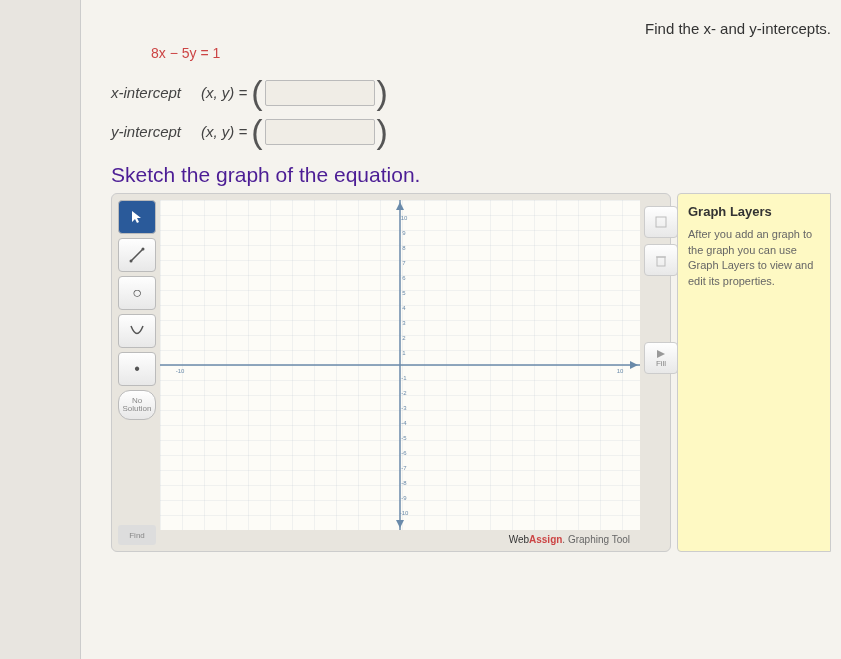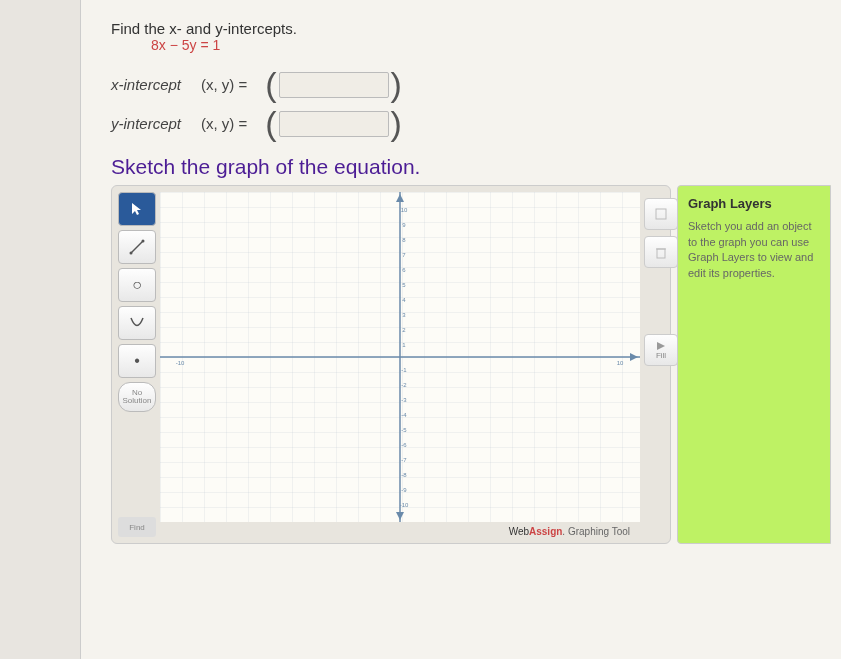--- a/index.html
+++ b/index.html
@@ -14,37 +14,38 @@
     .page {
       background: #f5f3ee;
       margin-left: 80px;
       padding: 20px 10px 10px 30px;
       min-height: 659px;
       border-left: 1px solid #ccc;
     }
     .question-text {
       color: #333;
       font-size: 15px;
-      margin-bottom: 0;
+      margin-bottom: 8px;
+      text-align: right;
     }
     .equation {
       color: #c44;
       font-size: 14px;
       margin-left: 40px;
       margin-bottom: 18px;
     }
     .intercept-row {
       display: flex;
       align-items: center;
       margin-bottom: 12px;
       font-size: 15px;
       color: #444;
     }
     .intercept-label { width: 90px; font-style: italic; }
-    .xy-notation { margin-right: 18px; }
+    .xy-notation { font-style: italic; margin-right: 4px; }
     .paren { font-size: 34px; font-weight: 100; color: #555; line-height: 0.8; }
     .answer-box {
       width: 110px;
       height: 26px;
       background: #f0ede6;
       border: 1px solid #bbb;
       border-radius: 2px;
       margin: 0 2px;
     }
     .sketch-label {
@@ -143,21 +144,21 @@
       justify-content: center;
       font-size: 8px;
       color: #888;
       cursor: pointer;
     }
     .rt-fill {
       margin-top: 60px;
     }
     .layers-panel {
       flex: 1;
-      background: #bef264;
+      background: #fef9c3;
       border: 1px solid #ccc;
       border-radius: 4px 0 0 4px;
       padding: 10px;
       max-width: 180px;
     }
     .layers-title {
       font-weight: bold;
       font-size: 13px;
       color: #333;
       margin-bottom: 8px;
@@ -282,16 +283,16 @@
           <svg width="14" height="10" viewBox="0 0 14 10">
               <path d="M3 1 L11 5 L3 9" fill="#999"></path>
             </svg>
           <span>Fill</span>
         </div>
       </div>
     </div>
 
     <div class="layers-panel">
       <div class="layers-title">Graph Layers</div>
-      <div class="layers-text">Sketch you add an object to the graph you can use Graph Layers to view and edit its properties.</div>
+      <div class="layers-text">After you add an graph to the graph you can use Graph Layers to view and edit its properties.</div>
     </div>
   </div>
 </div>
 
 </body></html>

